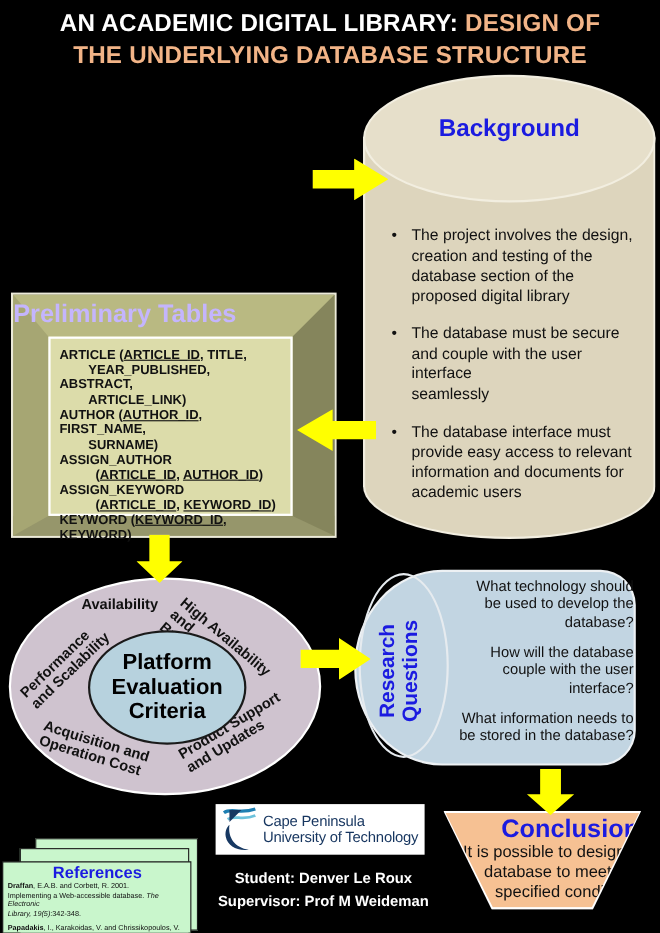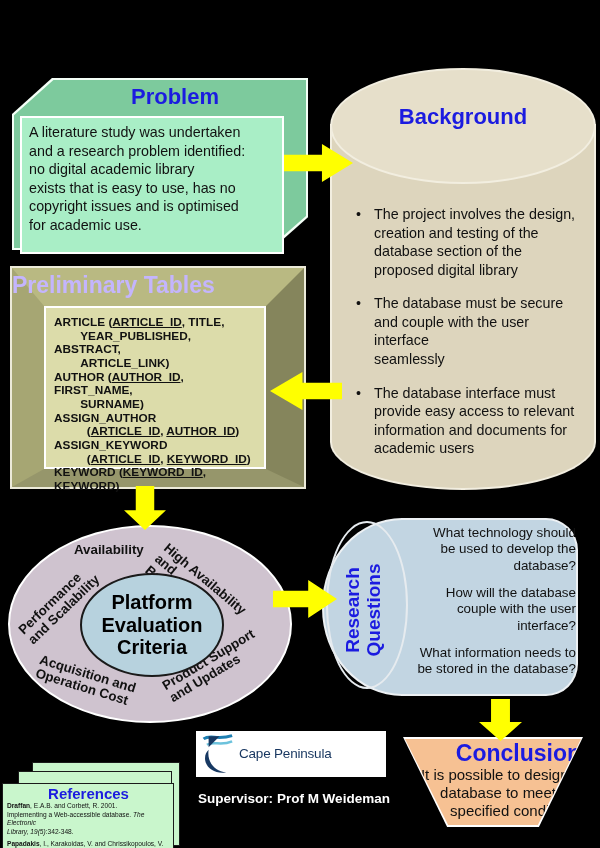--- a/index.html
+++ b/index.html
@@ -115,32 +115,25 @@
   .arrow4{left:273px;top:580px;width:64px;height:38px;}
   .arrow5{left:479px;top:699px;width:43px;height:42px;}
 
   u{text-decoration:underline;}
 </style>
 </head>
 <body>
 
 <div id="poster">
 
-
-  <div class="abs problem-box">
-    <div class="prob-outer prob-clip"></div>
-    <div class="prob-mid prob-clip"></div>
-    <div class="problem-title">Problem</div>
-    <div class="problem-face">A literature study was undertaken
-and a research problem identified:
-no digital academic library
-exists that is easy to use, has no
-copyright issues and is optimised
-for academic use.</div>
-  </div>
+  <div class="abs poster-title">
+    <span class="t-white">AN ACADEMIC DIGITAL LIBRARY: </span><span class="t-accent"> DESIGN OF</span><br>
+    <span class="t-accent">THE UNDERLYING DATABASE STRUCTURE</span>
+  </div>
+
 
   <div class="abs bg-cyl">
     <div class="cyl-body"></div>
     <div class="cyl-top"></div>
     <div class="cyl-title">Background</div>
     <div class="cyl-bullets">
       <div class="bullet">
         <span class="dot">•</span>
         <span class="btxt">The project involves the design,
 creation and testing of the
@@ -226,24 +219,26 @@
 
   <div class="abs logo">
     <svg width="34" height="42" viewBox="0 0 40 50">
       <path d="M4,7 C12,1 20,9 38,3" fill="none" stroke="#1e7fb2" stroke-width="3.5"></path>
       <path d="M8,14 C16,9 24,16 38,10" fill="none" stroke="#6cc2dc" stroke-width="3"></path>
       <path d="M10,4 L23,4 L10,17 Z" fill="#173862"></path>
       <path d="M10,20 C8,34 16,45 31,47 C19,49 8,43 6,33 C5,27 7,23 10,20 Z" fill="#173862"></path>
     </svg>
     <div class="logo-text">
       <span>Cape Peninsula</span><br>
+      <span>University of Technology</span>
     </div>
   </div>
 
   <div class="abs credits">
+    <div><span>Student: </span><span> Denver Le Roux</span></div>
     <div><span>Supervisor: </span><span> Prof M Weideman</span></div>
   </div>
 
   <div class="arrow ar-right arrow1"></div>
   <div class="arrow ar-left arrow2"></div>
   <div class="arrow ar-down arrow3"></div>
   <div class="arrow ar-right arrow4"></div>
   <div class="arrow ar-down arrow5"></div>
 
 </div>

